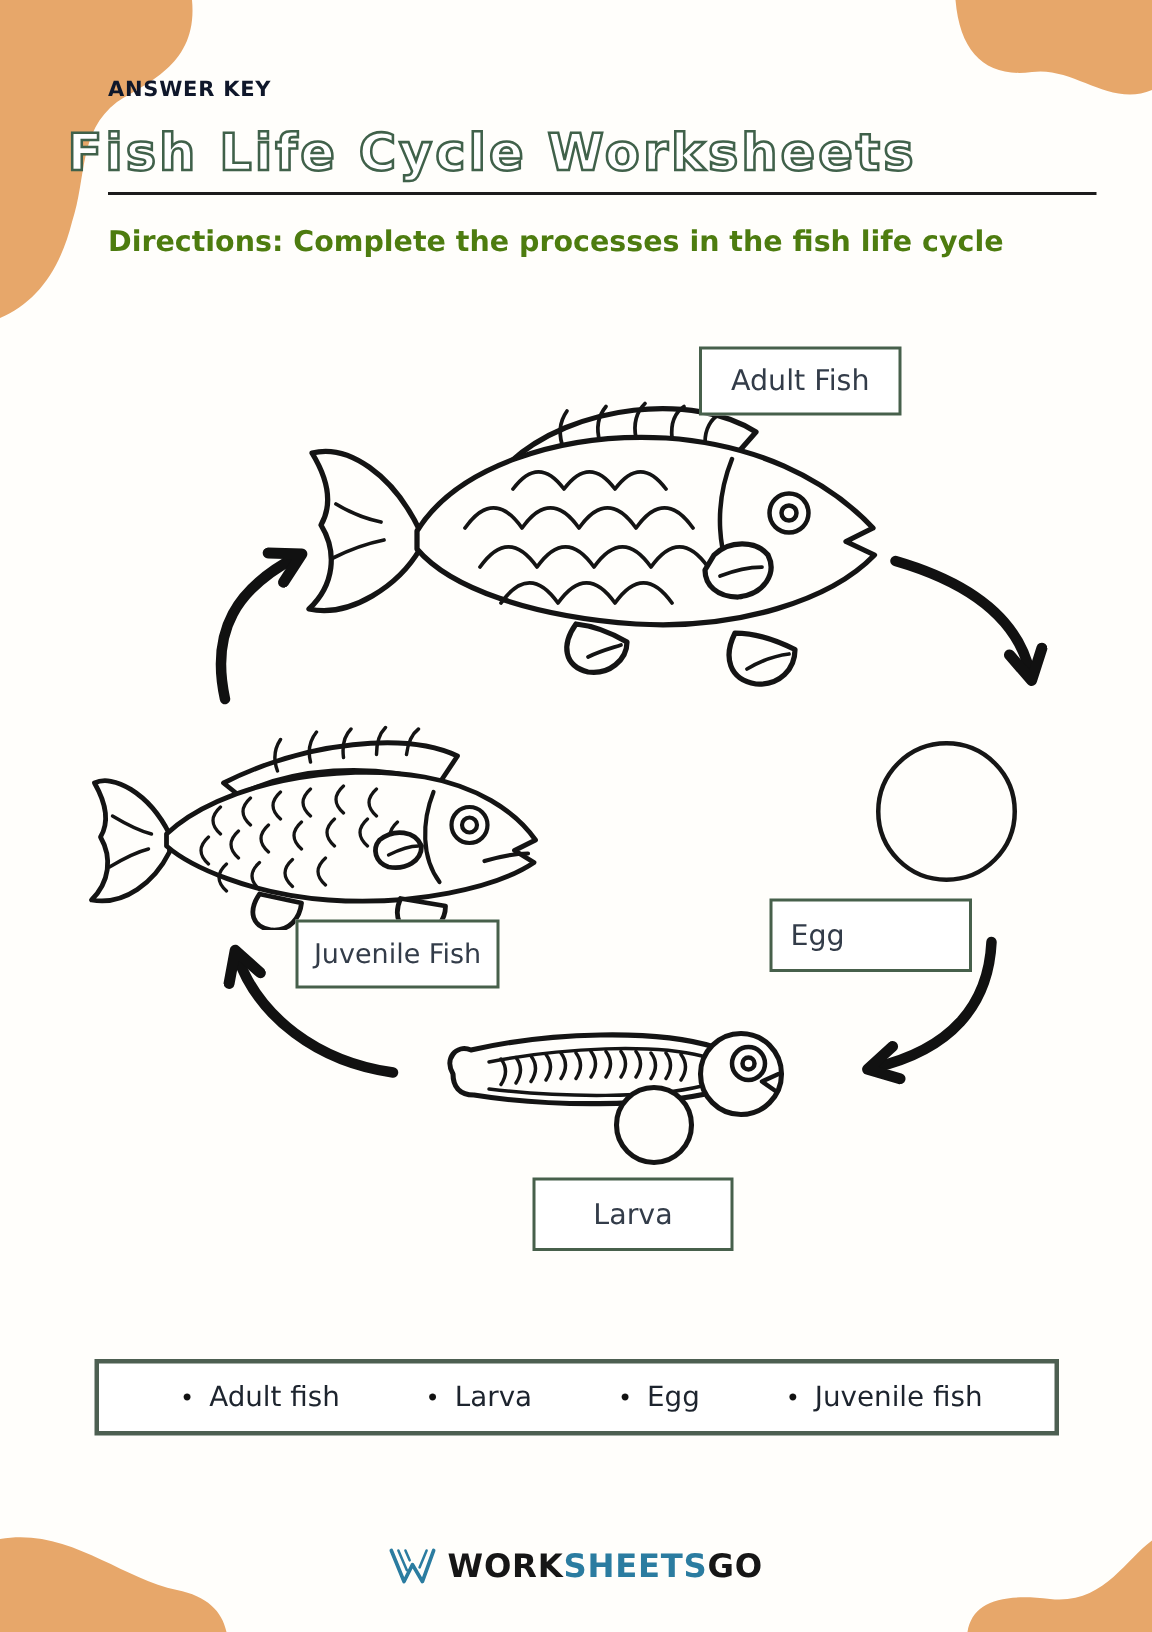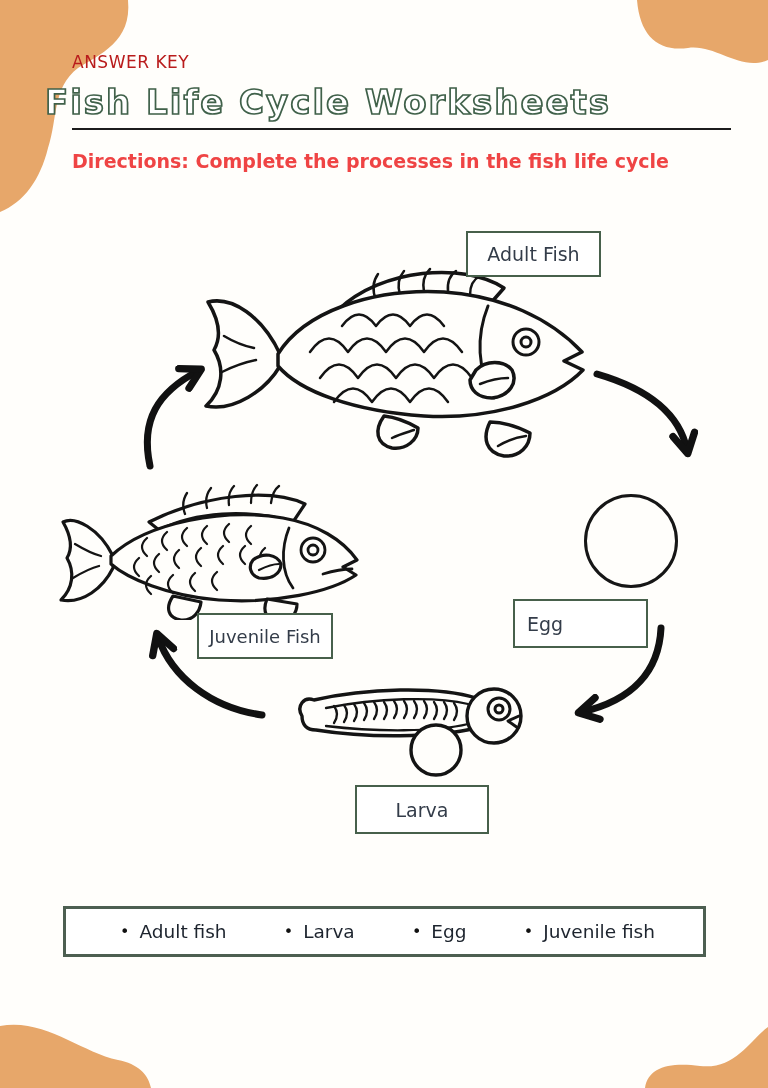--- a/index.html
+++ b/index.html
@@ -6,34 +6,34 @@
   body{
     width:768px;height:1088px;
     background:#fffefb;
     font-family:"DejaVu Sans","Liberation Sans",sans-serif;
     position:relative;overflow:hidden;
   }
   .page{position:absolute;inset:0;width:768px;height:1088px;}
   .blob-layer{position:absolute;inset:0;z-index:0;}
   .answer-key{
     position:absolute;left:72px;top:52px;z-index:3;
-    font-size:17px;font-weight:normal;color:#b91c1c;letter-spacing:.5px;
+    font-size:14px;font-weight:bold;color:#0f172a;letter-spacing:.5px;
   }
   .title{
     position:absolute;left:0;top:82px;width:656px;z-index:3;
     text-align:center;font-size:34px;font-weight:bold;letter-spacing:2px;
     color:#ffffff;-webkit-text-stroke:1.7px #40614a;
   }
   .title-rule{
     position:absolute;left:72px;top:128px;width:659px;height:0;z-index:3;
     border-top:2.5px solid #1c1c1c;
   }
   .directions{
     position:absolute;left:72px;top:150px;z-index:3;
-    font-size:19px;font-weight:bold;color:#ef4444;
+    font-size:19px;font-weight:bold;color:#4d7c0f;
   }
   .illu{position:absolute;z-index:1;}
   .arrow-layer{position:absolute;inset:0;z-index:1;pointer-events:none;}
   .egg-shape{
     position:absolute;left:584px;top:494px;width:94px;height:94px;z-index:1;
     border:3.5px solid #161616;border-radius:50%;background:#fffefb;
     box-sizing:border-box;
   }
   .stage-label{
     position:absolute;z-index:4;background:#ffffff;
@@ -163,14 +163,23 @@
     <span class="wb-item">
       <span class="wb-bullet">•</span>
       <span>Egg</span>
     </span>
     <span class="wb-item">
       <span class="wb-bullet">•</span>
       <span>Juvenile fish</span>
     </span>
   </div>
 
+  <div class="footer">
+    <svg width="32" height="28" viewBox="0 0 34 26" fill="none" stroke="#2b7ca0" stroke-width="2.6" stroke-linecap="round" stroke-linejoin="round">
+      <path d="M2,2 L11,24 L17,12 L24,24 L32,2"></path>
+      <path stroke-width="1.8" d="M7,2 L13,16"></path>
+      <path stroke-width="1.8" d="M12,2 L15,9"></path>
+      <path stroke-width="1.8" d="M27,2 L22,14"></path>
+    </svg>
+    <span class="brand"><span class="dark">WORK</span><span class="teal">SHEETS</span><span class="dark">GO</span></span>
+  </div>
 
 </div>
 
 </body></html>

